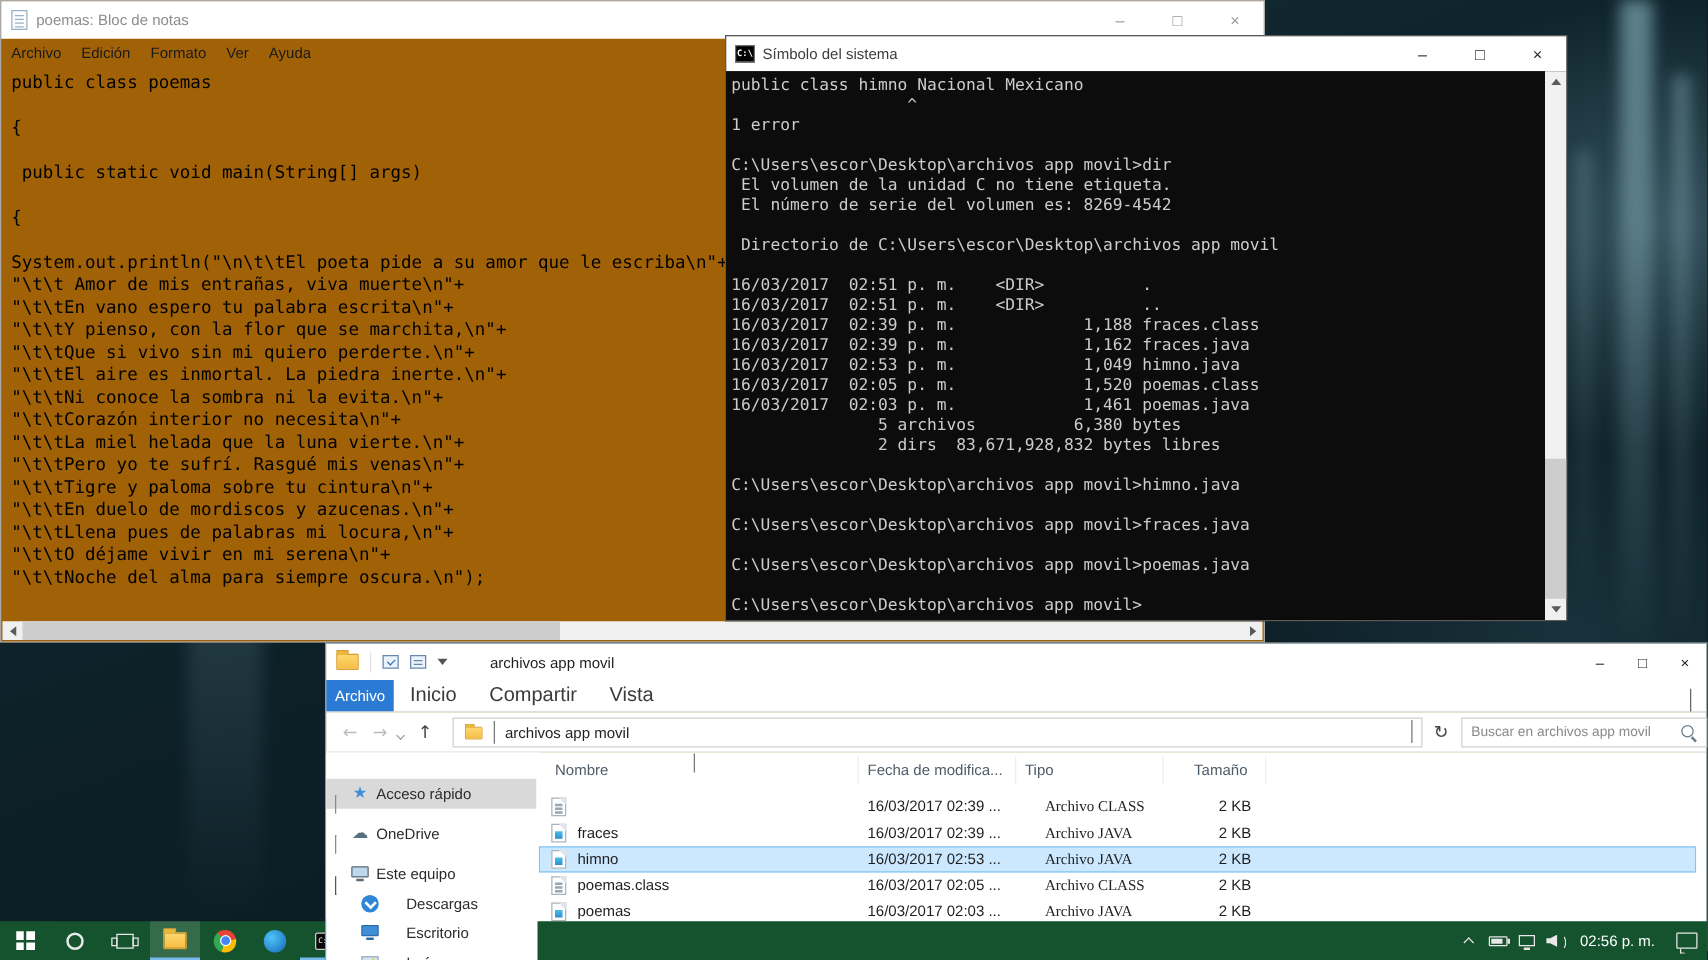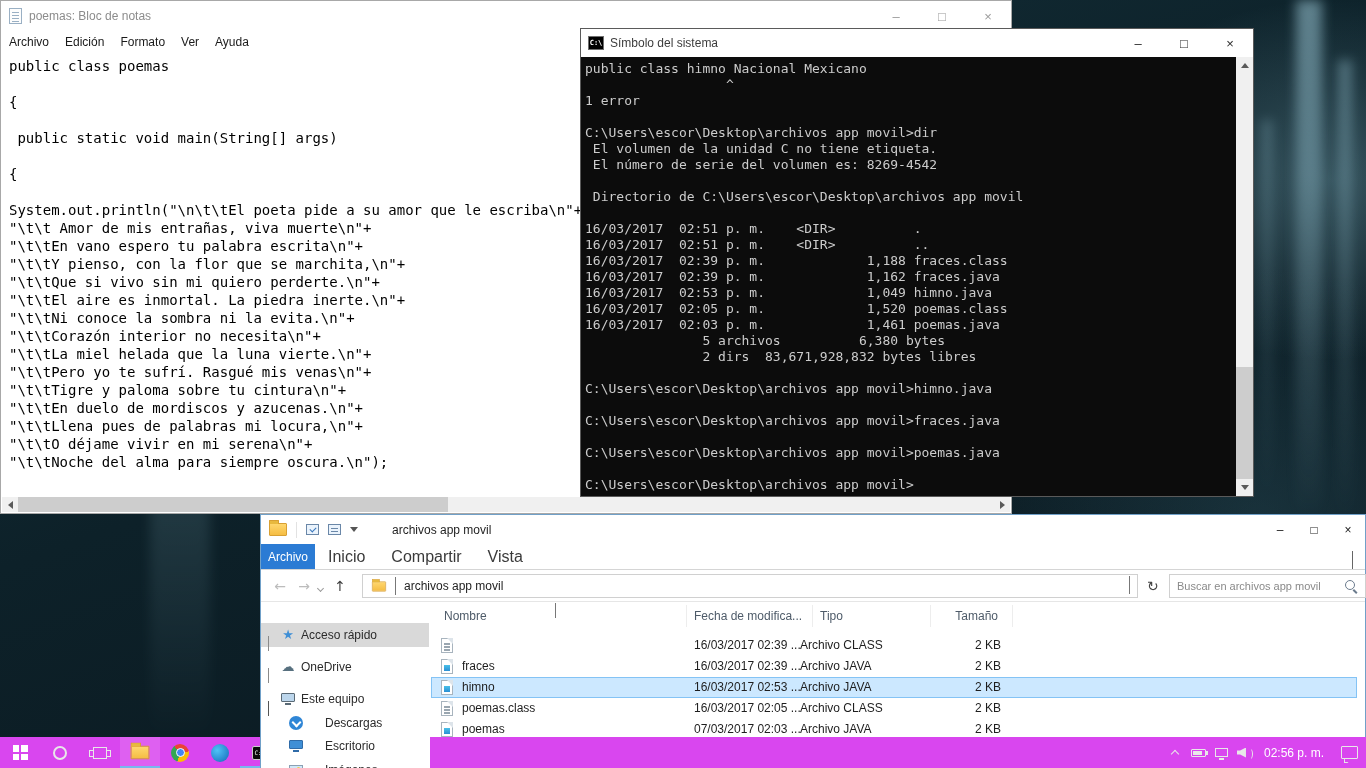--- a/index.html
+++ b/index.html
@@ -13,21 +13,21 @@
       radial-gradient(420px 300px at 1330px 180px, rgba(130,180,195,.35), transparent 60%),
       radial-gradient(500px 420px at 1260px 520px, rgba(60,110,125,.28), transparent 60%),
       linear-gradient(160deg,#15323c 0%, #0d2129 45%, #0a161d 100%); }
   .wp-streak{ position:absolute; background:linear-gradient(to bottom, rgba(160,205,220,.55), rgba(160,205,220,0)); filter:blur(6px); }
   .s1{ left:1296px; top:0; width:26px; height:520px; }
   .s2{ left:1338px; top:60px; width:14px; height:460px; opacity:.7; }
   .s3{ left:1262px; top:120px; width:10px; height:380px; opacity:.5; }
   .s4{ left:150px; top:505px; width:60px; height:235px; opacity:.25; }
 
   
-  .win{ position:absolute; background:#ffffff; }
+  .win{ position:absolute; background:#a16207; }
   .titlebar{ position:relative; display:flex; align-items:center; background:#fff; }
   .win-controls{ position:absolute; right:0; top:0; height:100%; display:flex; }
   .wc{ width:46px; height:100%; display:flex; align-items:center; justify-content:center; font-size:13px; }
   .glyph-font{ font-family:"DejaVu Sans", sans-serif; }
   .tri{ width:0; height:0; border-style:solid; }
   .tri.l{ border-width:4px 5px 4px 0; border-color:transparent #5a5a5a transparent transparent; }
   .tri.r{ border-width:4px 0 4px 5px; border-color:transparent transparent transparent #5a5a5a; }
   .tri.u{ border-width:0 4px 5px 4px; border-color:transparent transparent #5a5a5a transparent; }
   .tri.d{ border-width:5px 4px 0 4px; border-color:#5a5a5a transparent transparent transparent; }
 
@@ -142,37 +142,37 @@
   .col-date{ left:256px; width:126px; }
   .col-type{ left:382px; width:118px; }
   .col-size{ left:500px; width:82px; text-align:right; padding-right:14px; }
   .sort-ind{ position:absolute; left:124px; top:-1px; }
   .file-rows{ position:absolute; top:33px; left:0; right:8px; }
   .frow{ position:relative; height:21px; font-size:12px; color:#1e1e1e; }
   .frow.selected{ background:#cce8ff; box-shadow:inset 0 0 0 1px #84c3f5; }
   .fcell{ position:absolute; top:0; height:21px; line-height:21px; white-space:nowrap; overflow:hidden; }
   .fc-name{ left:31px; width:222px; }
   .fc-date{ left:263px; width:118px; }
-  .fc-type{ left:369px; width:110px; }
+  .fc-type{ left:405px; width:110px;font-family:Liberation Serif, serif; }
   .fc-size{ left:500px; width:70px; text-align:right; }
   .f-icon{ position:absolute; left:10px; top:3px; width:12px; height:15px; background:#fff; border:1px solid #a8b4be; }
   .f-icon::before{ content:""; position:absolute; right:-1px; top:-1px; width:0; height:0;
     border:3px solid #dde4ea; border-left-color:transparent; border-bottom-color:transparent; }
   .f-icon.java::after{ content:""; position:absolute; left:2px; top:5px; width:6px; height:6px; background:linear-gradient(#49c0e8,#2b8fd4); }
   .f-icon.classf::after{ content:""; position:absolute; left:2px; top:4px; width:6px; height:1.5px; background:#9aa6b0;
     box-shadow:0 3px 0 #9aa6b0, 0 6px 0 #9aa6b0; }
 
   
   .side-extension{ position:absolute; left:260px; top:734px; width:170px; height:34px; background:#fff;
     border-left:1px solid #70a0c8; z-index:50; overflow:hidden; }
   .side-extension .side-item{ left:0; right:2px; }
   .t-desk{ top:0; } .t-pics{ top:24px; }
 
   
-  .taskbar{ position:absolute; left:0; top:737px; width:1366px; height:31px; background:#d946ef; z-index:40; display:flex; align-items:stretch; }
+  .taskbar{ position:absolute; left:0; top:737px; width:1366px; height:31px; background:#14532d; z-index:40; display:flex; align-items:stretch; }
   .tb-btn{ width:40px; display:flex; align-items:center; justify-content:center; position:relative; }
   .tb-btn.active{ background:rgba(255,255,255,.14); box-shadow:inset 0 -2px 0 #76b9ed; }
   .tb-btn.open{ box-shadow:inset 0 -2px 0 #76b9ed; }
   .win-logo{ width:15px; height:15px; display:grid; grid-template-columns:1fr 1fr; grid-template-rows:1fr 1fr; gap:2px; }
   .win-logo i{ background:#fff; }
   .search-circle{ width:14px; height:14px; border:2px solid #e8e8e8; border-radius:50%; }
   .taskview-glyph{ width:14px; height:12px; border:1.5px solid #e8e8e8; position:relative; }
   .taskview-glyph::before{ content:""; position:absolute; left:-5px; top:2px; width:3px; height:5px; border:1.5px solid #e8e8e8; }
   .taskview-glyph::after{ content:""; position:absolute; right:-5px; top:2px; width:3px; height:5px; border:1.5px solid #e8e8e8; }
   .tb-folder{ transform:scale(1.05); }
@@ -427,21 +427,21 @@
           <div class="frow">
             <span class="f-icon classf"></span>
             <span class="fcell fc-name">poemas.class</span>
             <span class="fcell fc-date">16/03/2017 02:05 ...</span>
             <span class="fcell fc-type">Archivo CLASS</span>
             <span class="fcell fc-size">2 KB</span>
           </div>
           <div class="frow">
             <span class="f-icon java"></span>
             <span class="fcell fc-name">poemas</span>
-            <span class="fcell fc-date">07/03/2017 02:03 ...</span>
+            <span class="fcell fc-date">16/03/2017 02:03 ...</span>
             <span class="fcell fc-type">Archivo JAVA</span>
             <span class="fcell fc-size">2 KB</span>
           </div>
         </div>
       </div>
     </div>
   </section>
 
   <footer class="taskbar">
     <div class="tb-btn">

